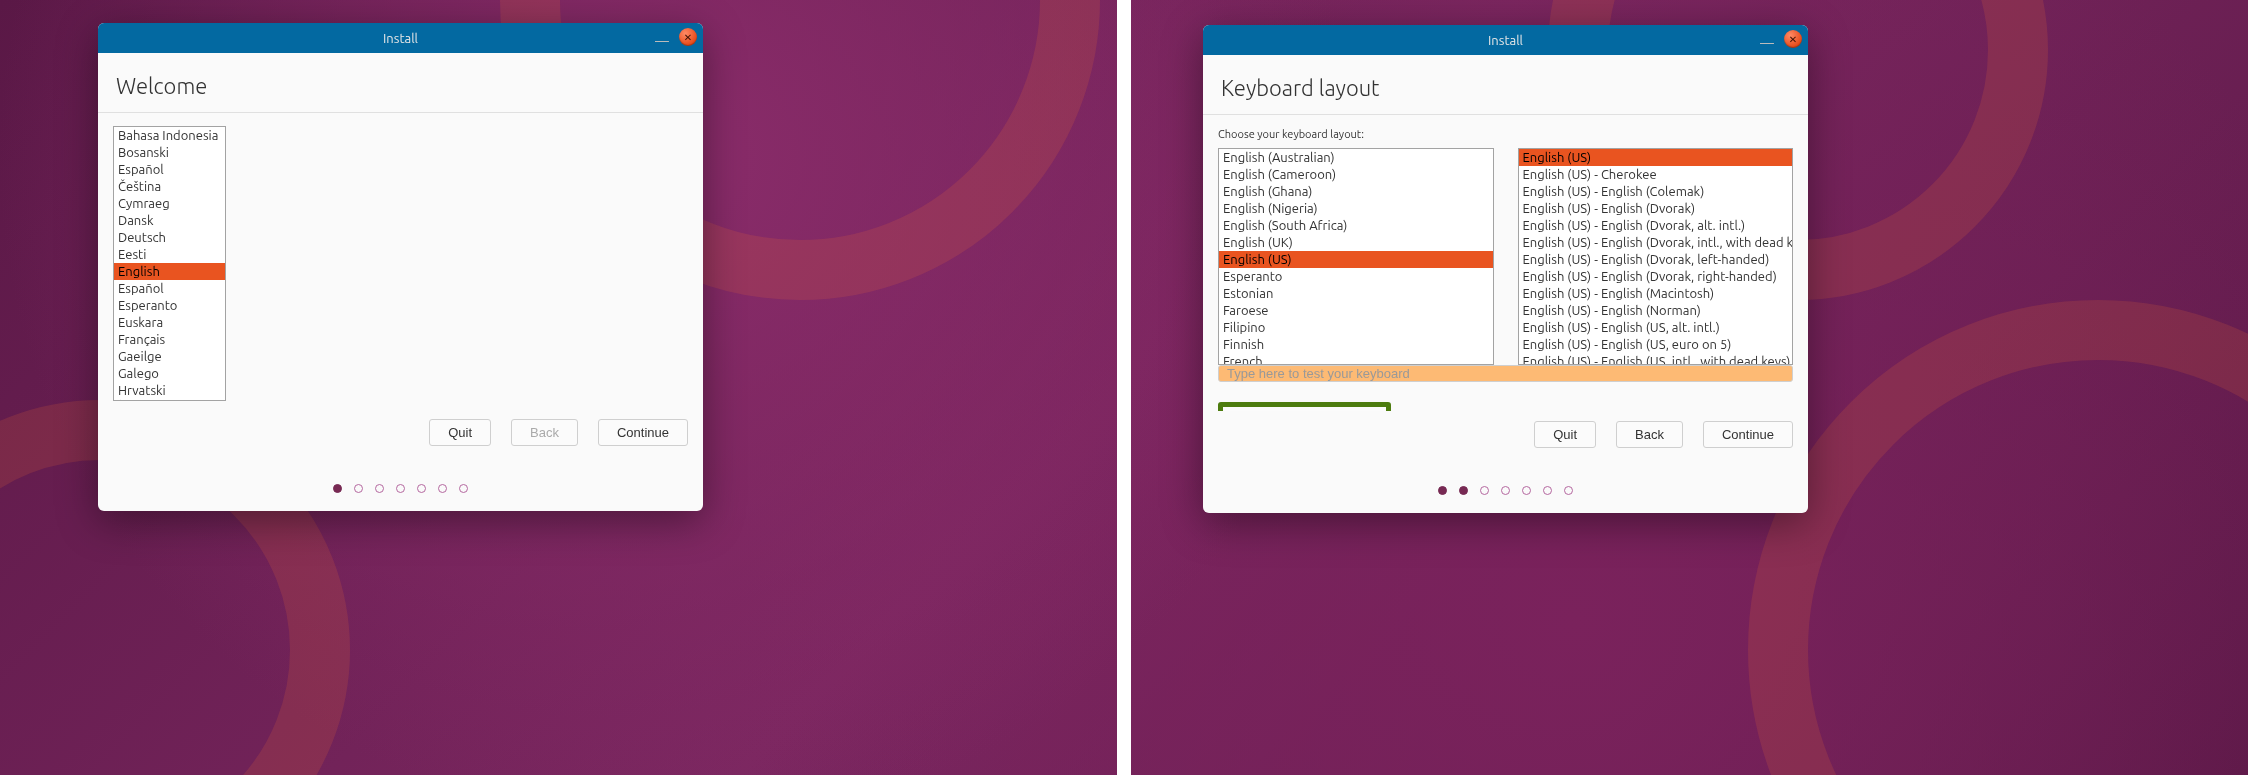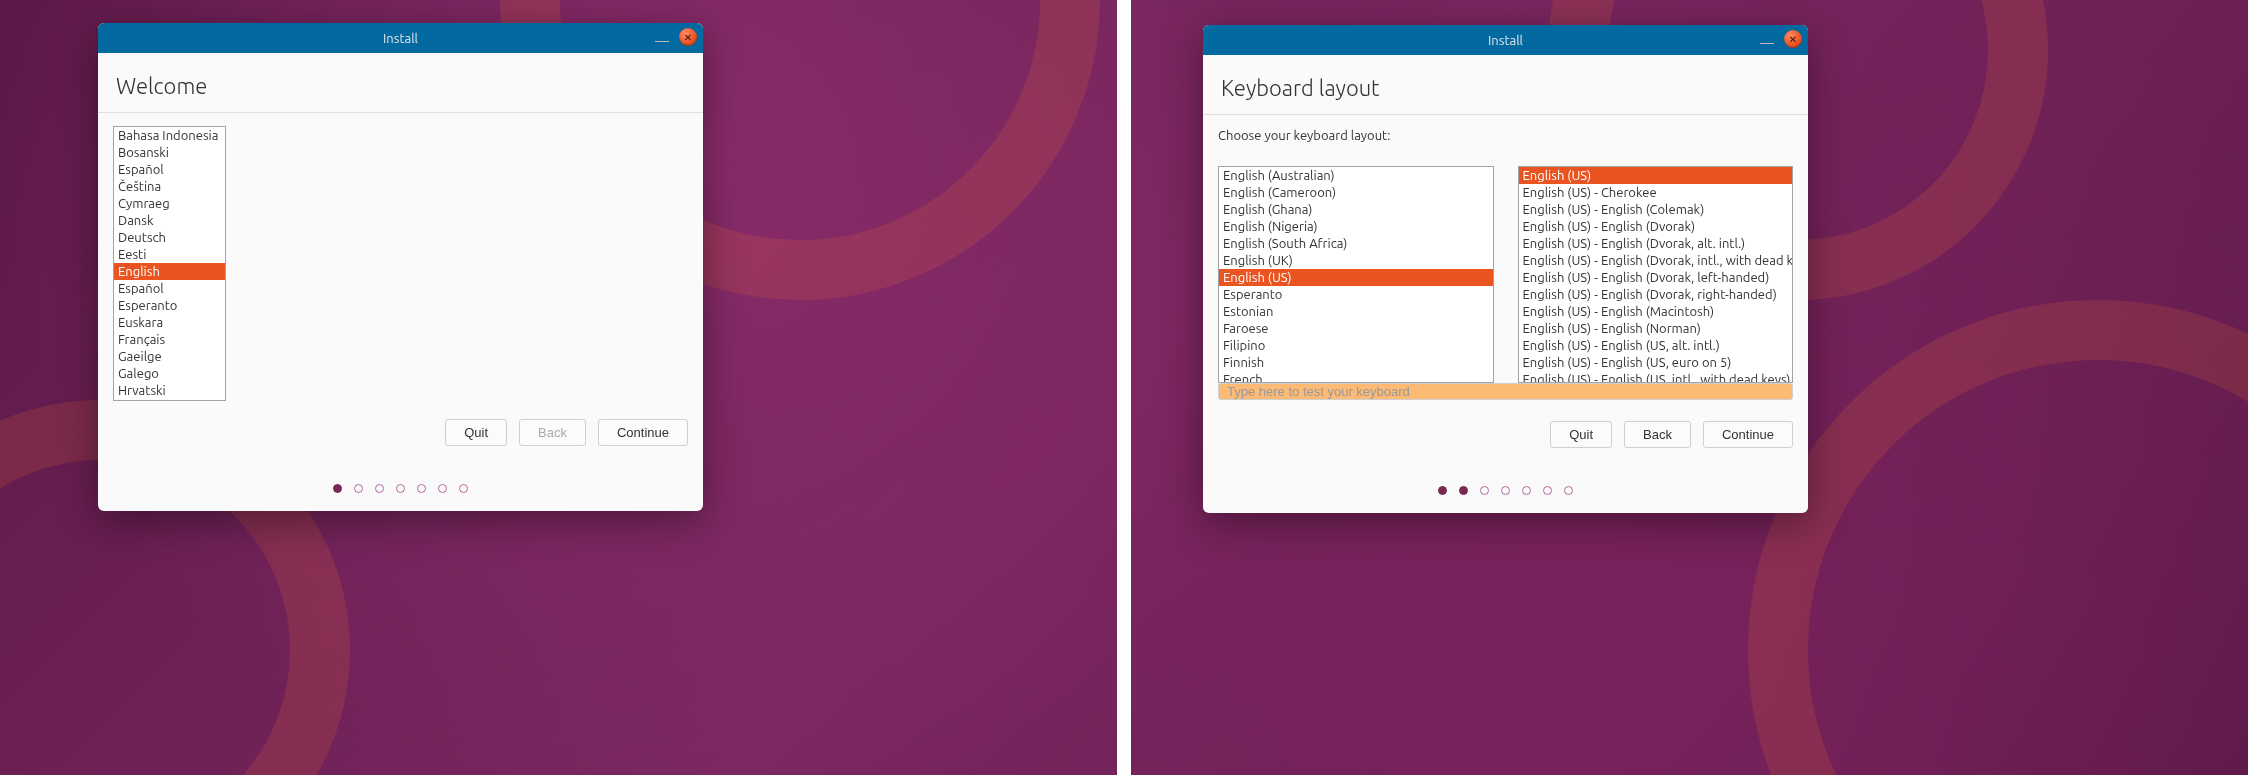--- a/index.html
+++ b/index.html
@@ -107,32 +107,32 @@
     font-size:13px;
   }
   .listbox .item {
     padding: 1px 4px;
     line-height: 15px;
     cursor:pointer;
     white-space: nowrap;
   }
   .listbox .item.selected {
     background: #e95420;
-    color: #ffffff;
+    color: #000000;
   }
   .lang-list { width: 113px; height: 277px; }
   .kb-row {
     display:flex;
     gap:24px;
     margin-top:4px;
     height: 217px;
   }
   .kb-left { flex:1; }
   .kb-right { flex:1; }
-  .label { font-size:13px; color:#333; margin-bottom:20px; }
+  .label { font-size:11px; color:#333; margin-bottom:4px; }
   .test-input {
     width:100%;
     height:30px;
     border:1px solid #cfcfcf;
     border-radius:3px;
     padding: 0 8px;
     font-size:13px;
     color:#333;
     background:#fdba74;
   }
@@ -143,21 +143,21 @@
     font-size:13px;
     border:5px solid #4d7c0f;
     background:#fbfbfb;
     border-radius:3px;
     cursor:pointer;
     align-self:flex-start;
   }
   .footer-btns {
     display:flex;
     justify-content:flex-end;
-    gap:12px;
+    gap:20px;
     padding: 10px 15px 6px;
   }
   .btn {
     min-width:60px;
     padding: 5px 18px;
     font-size:13px;
     border:1px solid #cfcfcf;
     background:#fbfbfb;
     border-radius:3px;
     cursor:pointer;

